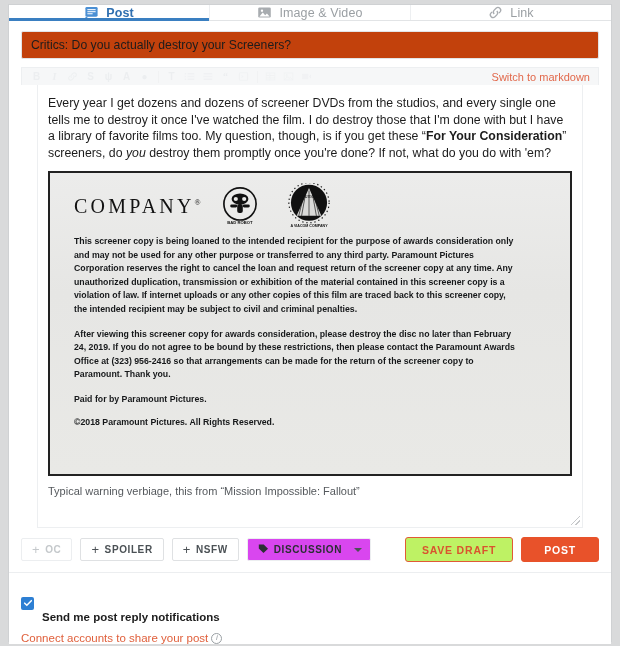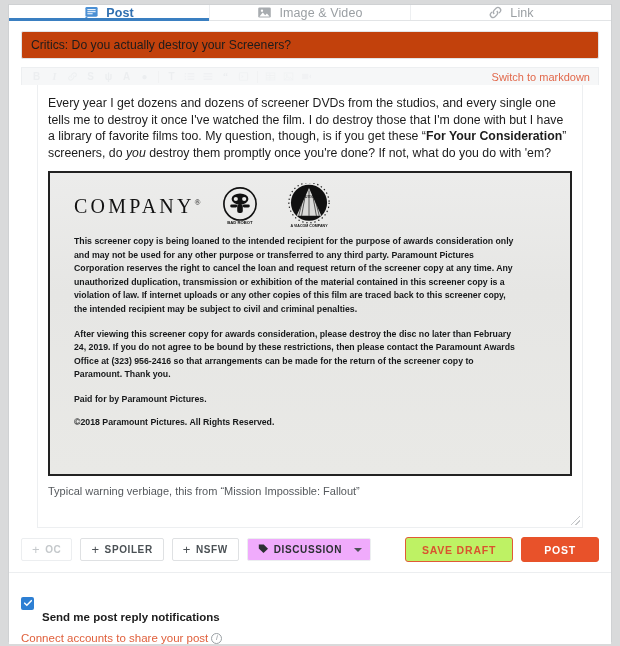--- a/index.html
+++ b/index.html
@@ -107,21 +107,21 @@
     display:flex; align-items:center; padding:9px 12px 10px 12px;
     background:#fff; gap:8px;
   }
   .pill {
     height:23px; border:1px solid #dfe1e3; border-radius:2px; background:#fff;
     display:flex; align-items:center; gap:5px; padding:0 10px;
     font-size:10px; font-weight:700; letter-spacing:.6px; color:#4b5155;
     cursor:pointer; white-space:nowrap;
   }
   .pill.disabled { color:#c4c8cb; border-color:#eceef0; cursor:default; }
-  .pill.flair { background:#f0abfc; border-color:#eceef0; color:#2b2f33; padding-right:8px; }
+  .pill.flair { background:#d946ef; border-color:#eceef0; color:#2b2f33; padding-right:8px; }
   .plus { font-size:13px; font-weight:400; line-height:1; }
   .caret { width:0;height:0;border-left:4px solid transparent;border-right:4px solid transparent;border-top:4px solid #4b5155; margin-left:7px;}
   .spacer { flex:1; }
   .btn {
     height:25px; border-radius:3px; display:flex; align-items:center;
     justify-content:center; padding:0 16px; font-size:10.5px;
     font-weight:700; letter-spacing:.8px; cursor:pointer;
   }
   .btn-draft { border:1px solid #e05a35; color:#d9542f; background:#bef264; }
   .btn-post { background:#e8522a; color:#fff; border:1px solid #e8522a; padding:0 22px; }

